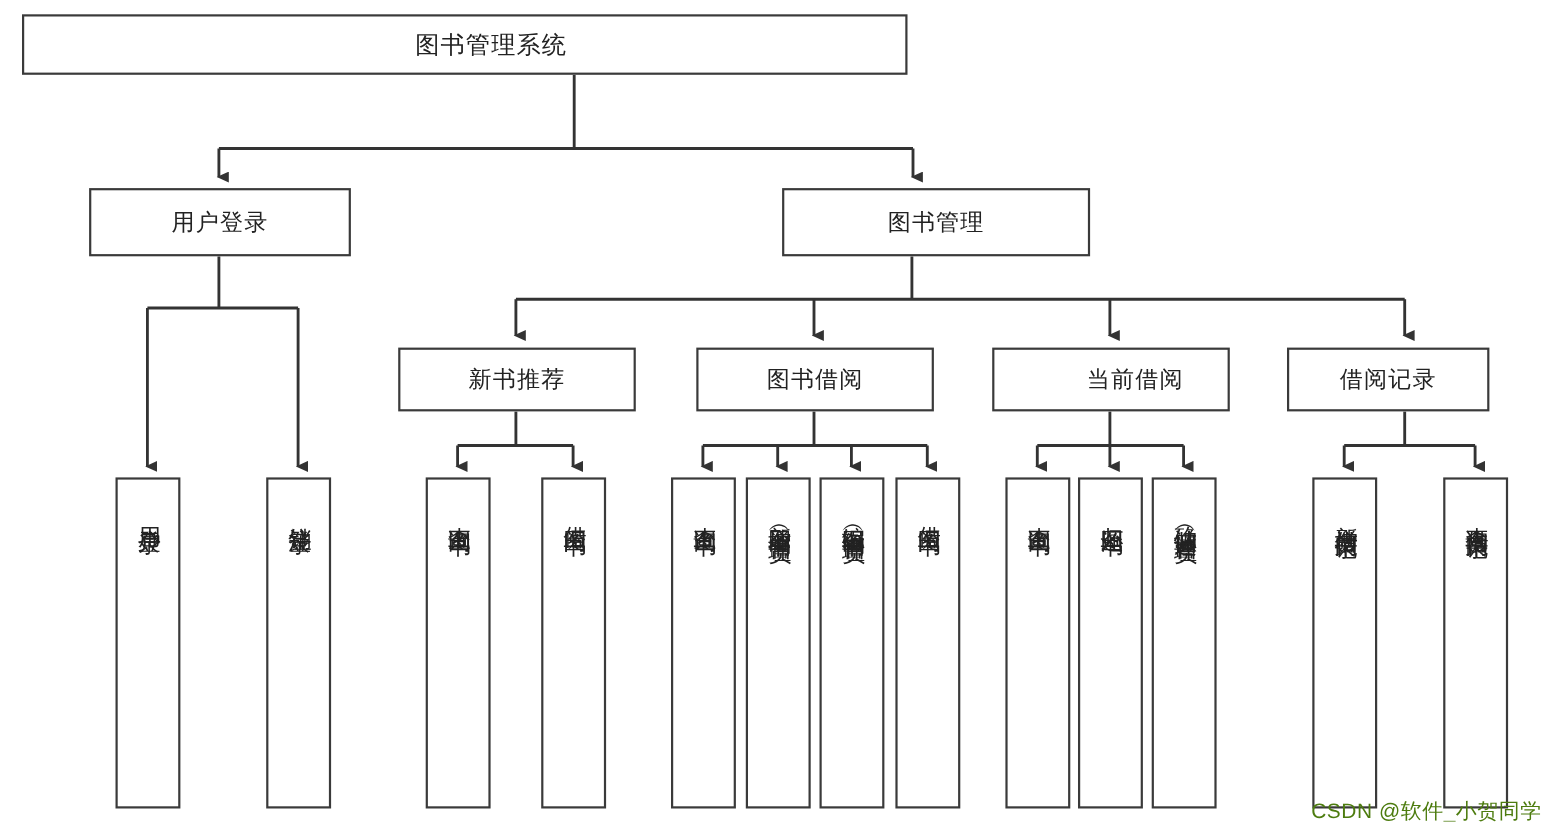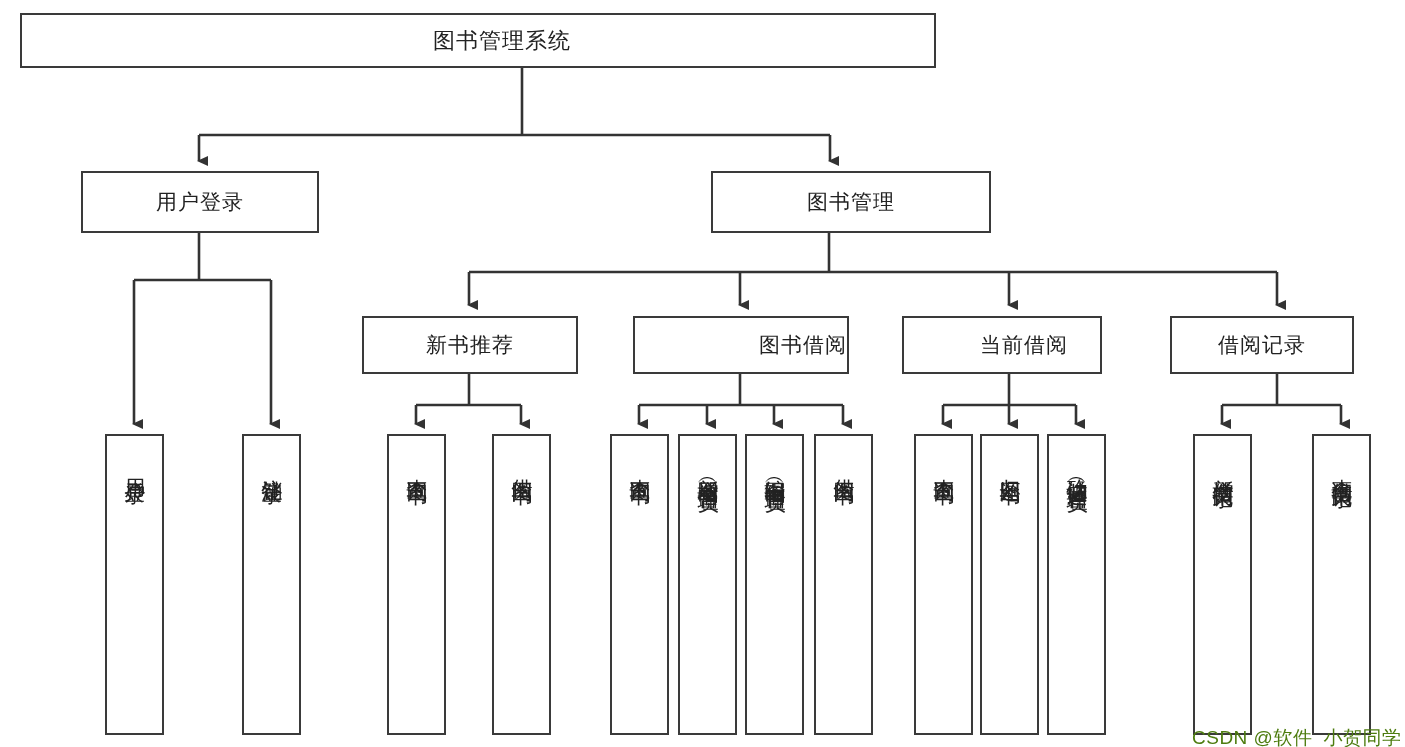--- a/index.html
+++ b/index.html
@@ -118,38 +118,38 @@
       <path d="M1009,405 L1009,424" marker-end="url(#arw)"></path>
       <path d="M1076,405 L1076,424" marker-end="url(#arw)"></path>
 
       <path d="M1277,374 L1277,405"></path>
       <path d="M1222,405 L1341,405"></path>
       <path d="M1222,405 L1222,424" marker-end="url(#arw)"></path>
       <path d="M1341,405 L1341,424" marker-end="url(#arw)"></path>
     </g>
   </svg>
 
-  <div class="node horiz root" style="left:20px; top:13px; width:916px; height:55px;padding-left:48px;">
+  <div class="node horiz root" style="left:20px; top:13px; width:805px; height:55px;padding-left:48px;">
     <span>图书管理系统</span>
   </div>
 
   <div class="node horiz" style="left:81px; top:171px; width:238px; height:62px;">
     <span>用户登录</span>
   </div>
   <div class="node horiz" style="left:711px; top:171px; width:280px; height:62px;">
     <span>图书管理</span>
   </div>
 
   <div class="node horiz" style="left:362px; top:316px; width:216px; height:58px;justify-content:center;">
     <span>新书推荐</span>
   </div>
-  <div class="node horiz" style="left:633px; top:316px; width:216px; height:58px;justify-content:flex-end;">
+  <div class="node horiz" style="left:633px; top:316px; width:216px; height:58px;">
     <span>图书借阅</span>
   </div>
-  <div class="node horiz" style="left:902px; top:316px; width:200px; height:58px;padding-left:44px;">
+  <div class="node horiz" style="left:902px; top:316px; width:216px; height:58px;padding-left:44px;">
     <span>当前借阅</span>
   </div>
   <div class="node horiz" style="left:1170px; top:316px; width:184px; height:58px;">
     <span>借阅记录</span>
   </div>
 
   <div class="node vert" style="left:105px; top:434px; width:59px; height:301px;">
     <span class="vtext">用户登录</span>
   </div>
   <div class="node vert" style="left:242px; top:434px; width:59px; height:301px;">

